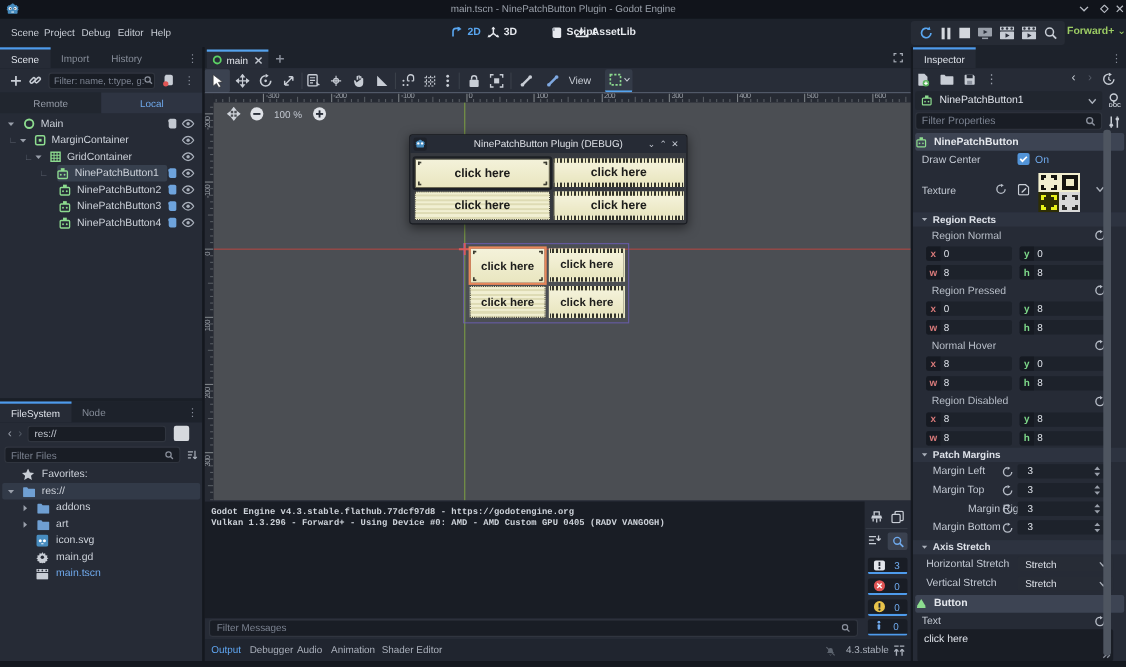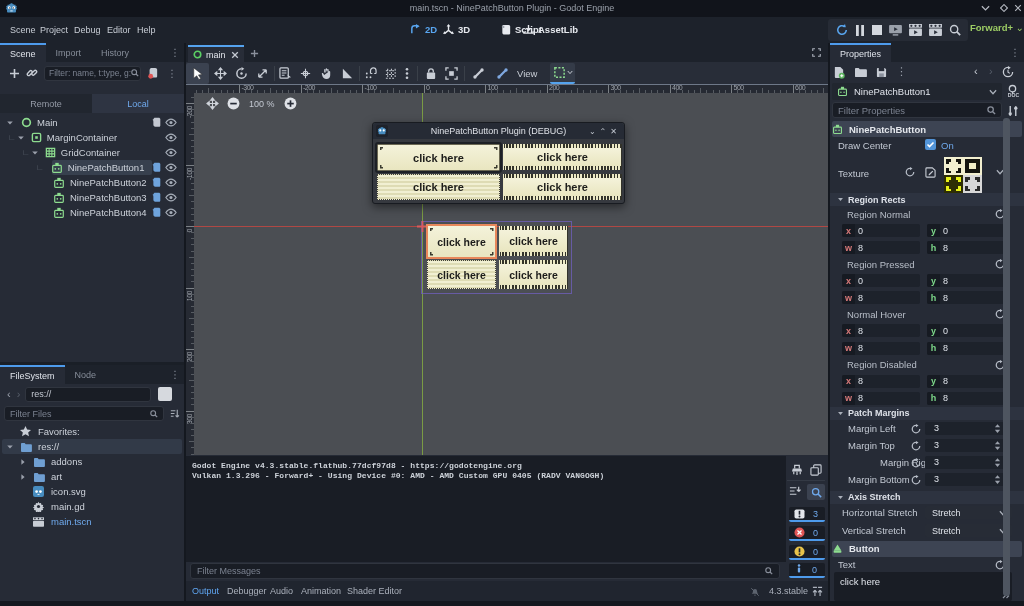--- a/index.html
+++ b/index.html
@@ -188,21 +188,21 @@
       <div class="field row" style="width:97px;height:15px;padding:0 4px;font-size:8.5px;white-space:nowrap;overflow:hidden;">Filter: name, t:type, g:<svg style="margin-left:auto;flex:none" width="8" height="8" viewBox="0 0 10 10">
             <circle cx="4" cy="4" r="3" stroke="#8a909c" stroke-width="1.4" fill="none"></circle>
             <path d="M6.3 6.3L9 9" stroke="#8a909c" stroke-width="1.5"></path>
           </svg></div>
       <svg width="12" height="12" viewBox="0 0 13 13" style="margin-left:6px">
           <path d="M4 1h5c1 0 2 .8 2 2v7c0 .8-.6 1.4-1.4 1.4H5c-1.3 0-2.2-.8-2.2-2V3" fill="#c8cdd5"></path>
           <circle cx="4" cy="10" r="2.6" fill="#e05555"></circle>
         </svg>
       <div style="margin-left:8px;color:#8a909c;font-size:10px;">⋮</div>
     </div>
-    <div class="row" style="height:19px;background:#21262f;margin-top:10px;">
+    <div class="row" style="height:19px;background:#21262f;">
       <div class="row" style="width:92px;height:19px;justify-content:center;color:#959ba7;">Remote</div>
       <div class="row" style="width:92px;height:19px;justify-content:center;background:#2e3442;color:#6fa9ec;">Local</div>
     </div>
     <div id="scntree" style="padding-top:2px;background:#262b36;">
         <div class="treerow">
           <span style="margin-left:6px">
             <svg width="8" height="8" viewBox="0 0 10 10">
               <path d="M1.5 3l3.5 4 3.5-4" fill="#9aa0ab"></path>
             </svg>
           </span>
@@ -894,21 +894,21 @@
             <circle cx="6" cy="1.8" r="1.5" fill="#6fa9ec"></circle>
           </svg>
           <span style="color:#6fa9ec;margin-left:8px;font-size:9px;">0</span>
         </div>
       </div>
   </div>
 </div>
 
 <div id="right">
   <div class="dock-tabbar">
-    <div class="dtab active">Properties</div>
+    <div class="dtab active">Inspector</div>
     <div class="abs" style="right:4px;top:4px;color:#8a909c;font-size:10px;">⋮</div>
   </div>
   <div id="insp">
       <div style="position:relative;height:20px;">
     <svg class="abs" style="left:3px;top:4px" width="12" height="13" viewBox="0 0 13 14">
           <path d="M2 1h6l3 3v8c0 .6-.4 1-1 1H3c-.6 0-1-.4-1-1z" fill="#c8cdd5"></path>
           <circle cx="9.5" cy="10.5" r="3.2" fill="#5bb45e"></circle>
           <path d="M9.5 8.8v3.4M7.8 10.5h3.4" stroke="#fff" stroke-width="1.2"></path>
         </svg>
     <svg class="abs" style="left:24px;top:5px" width="13" height="11" viewBox="0 0 14 12">

